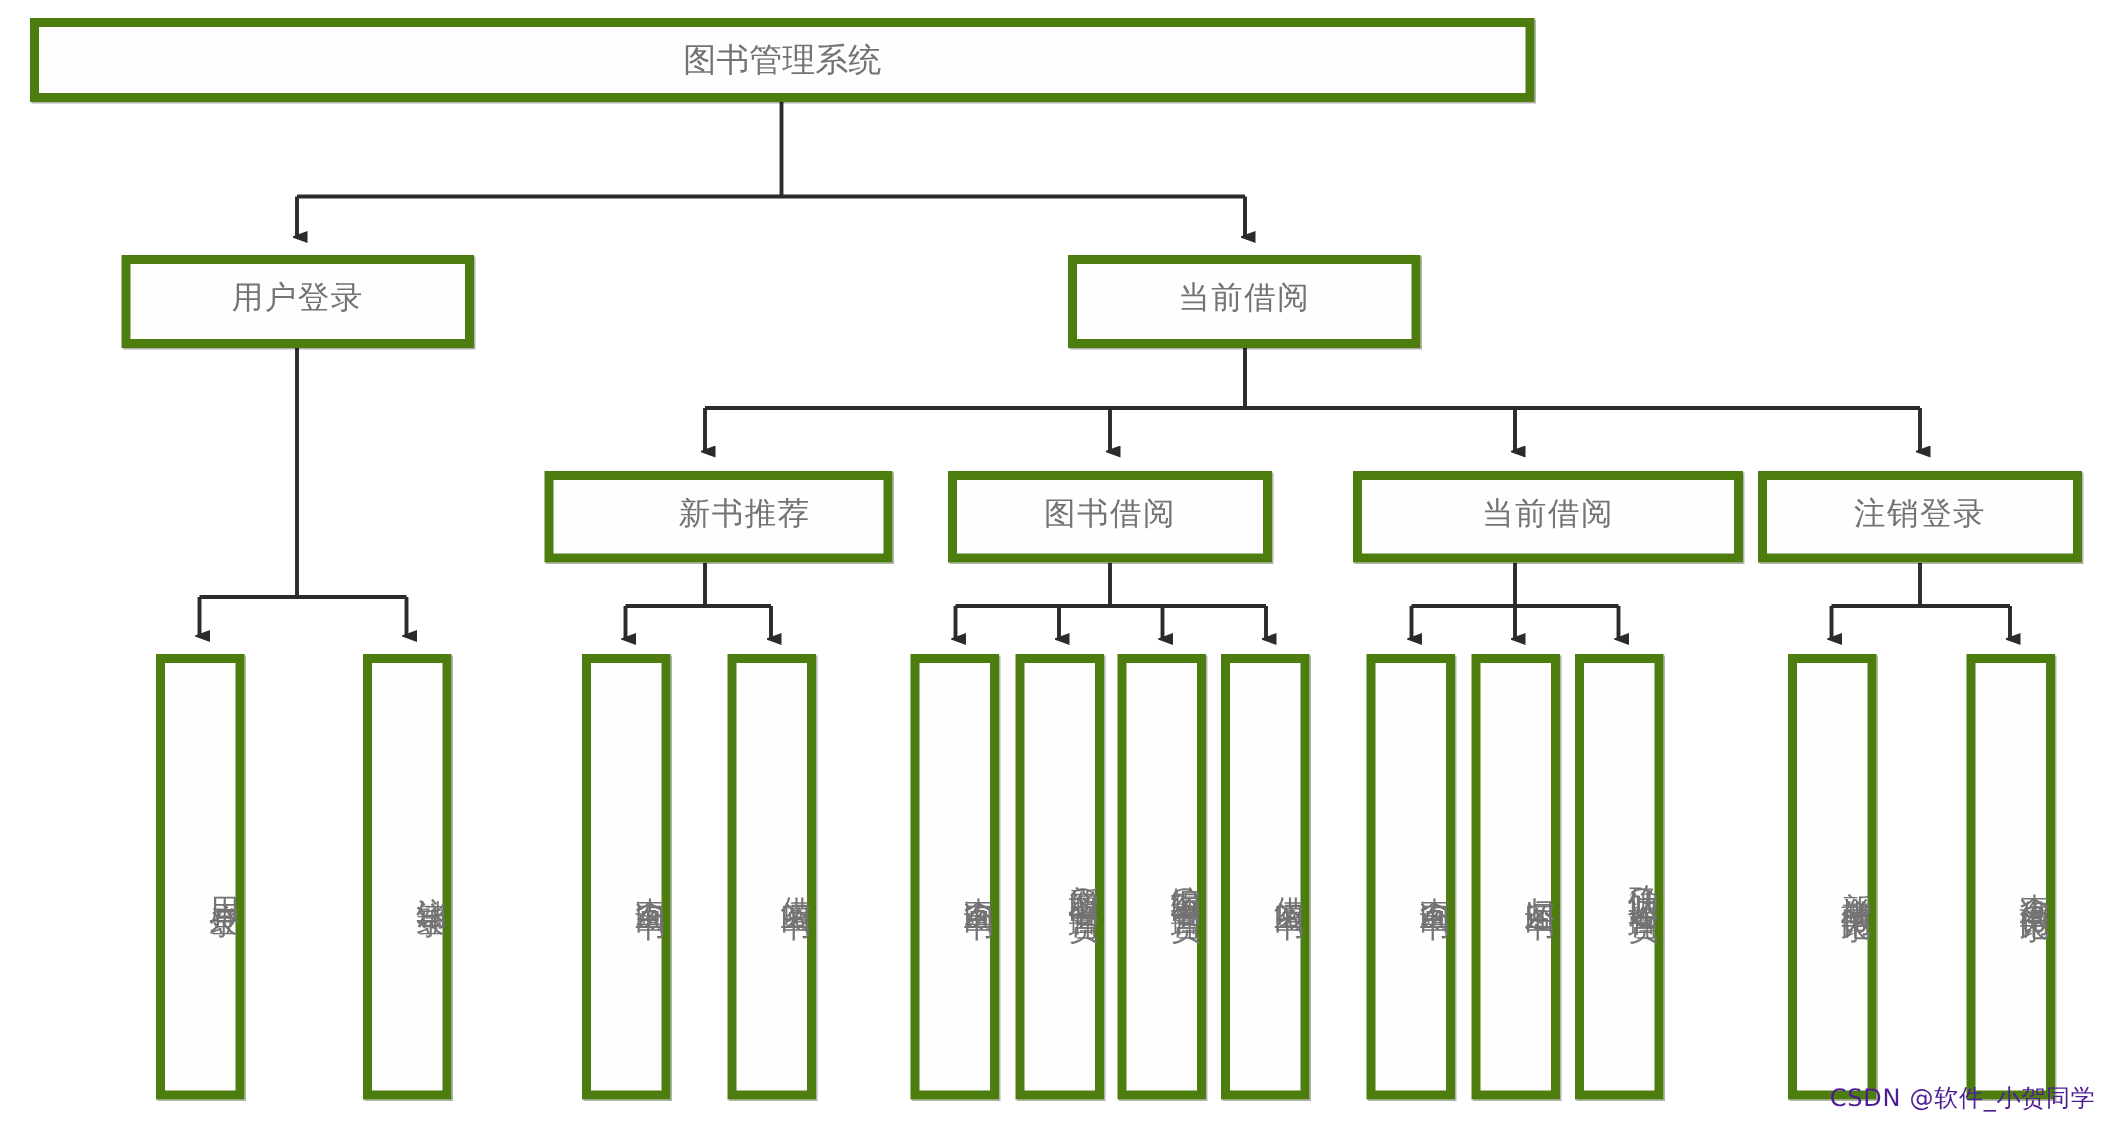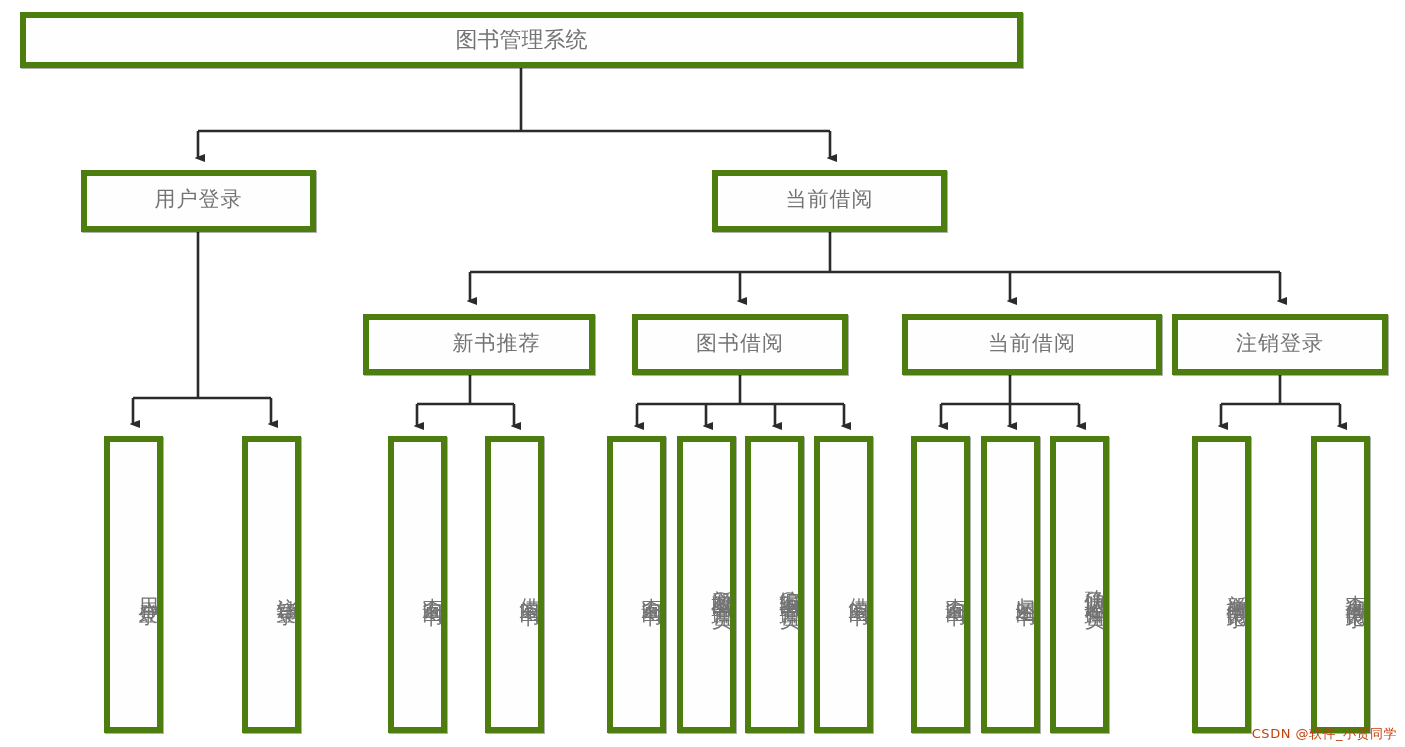--- a/index.html
+++ b/index.html
@@ -56,22 +56,22 @@
   .node.v .vtext {
     writing-mode: vertical-rl;
     text-orientation: upright;
     display: block;
     white-space: nowrap;
   }
   .watermark {
     position: absolute;
     right: 8px;
     bottom: 4px;
-    font-size: 13px;
-    color: #c2410c;
+    font-size: 16px;
+    color: #4c1d95;
     letter-spacing: 0.5px;
     white-space: nowrap;
   }
 </style>
 </head>
 <body>
 
 <div id="canvas">
 
   <svg class="connectors" viewBox="0 0 1405 747" xmlns="http://www.w3.org/2000/svg">

